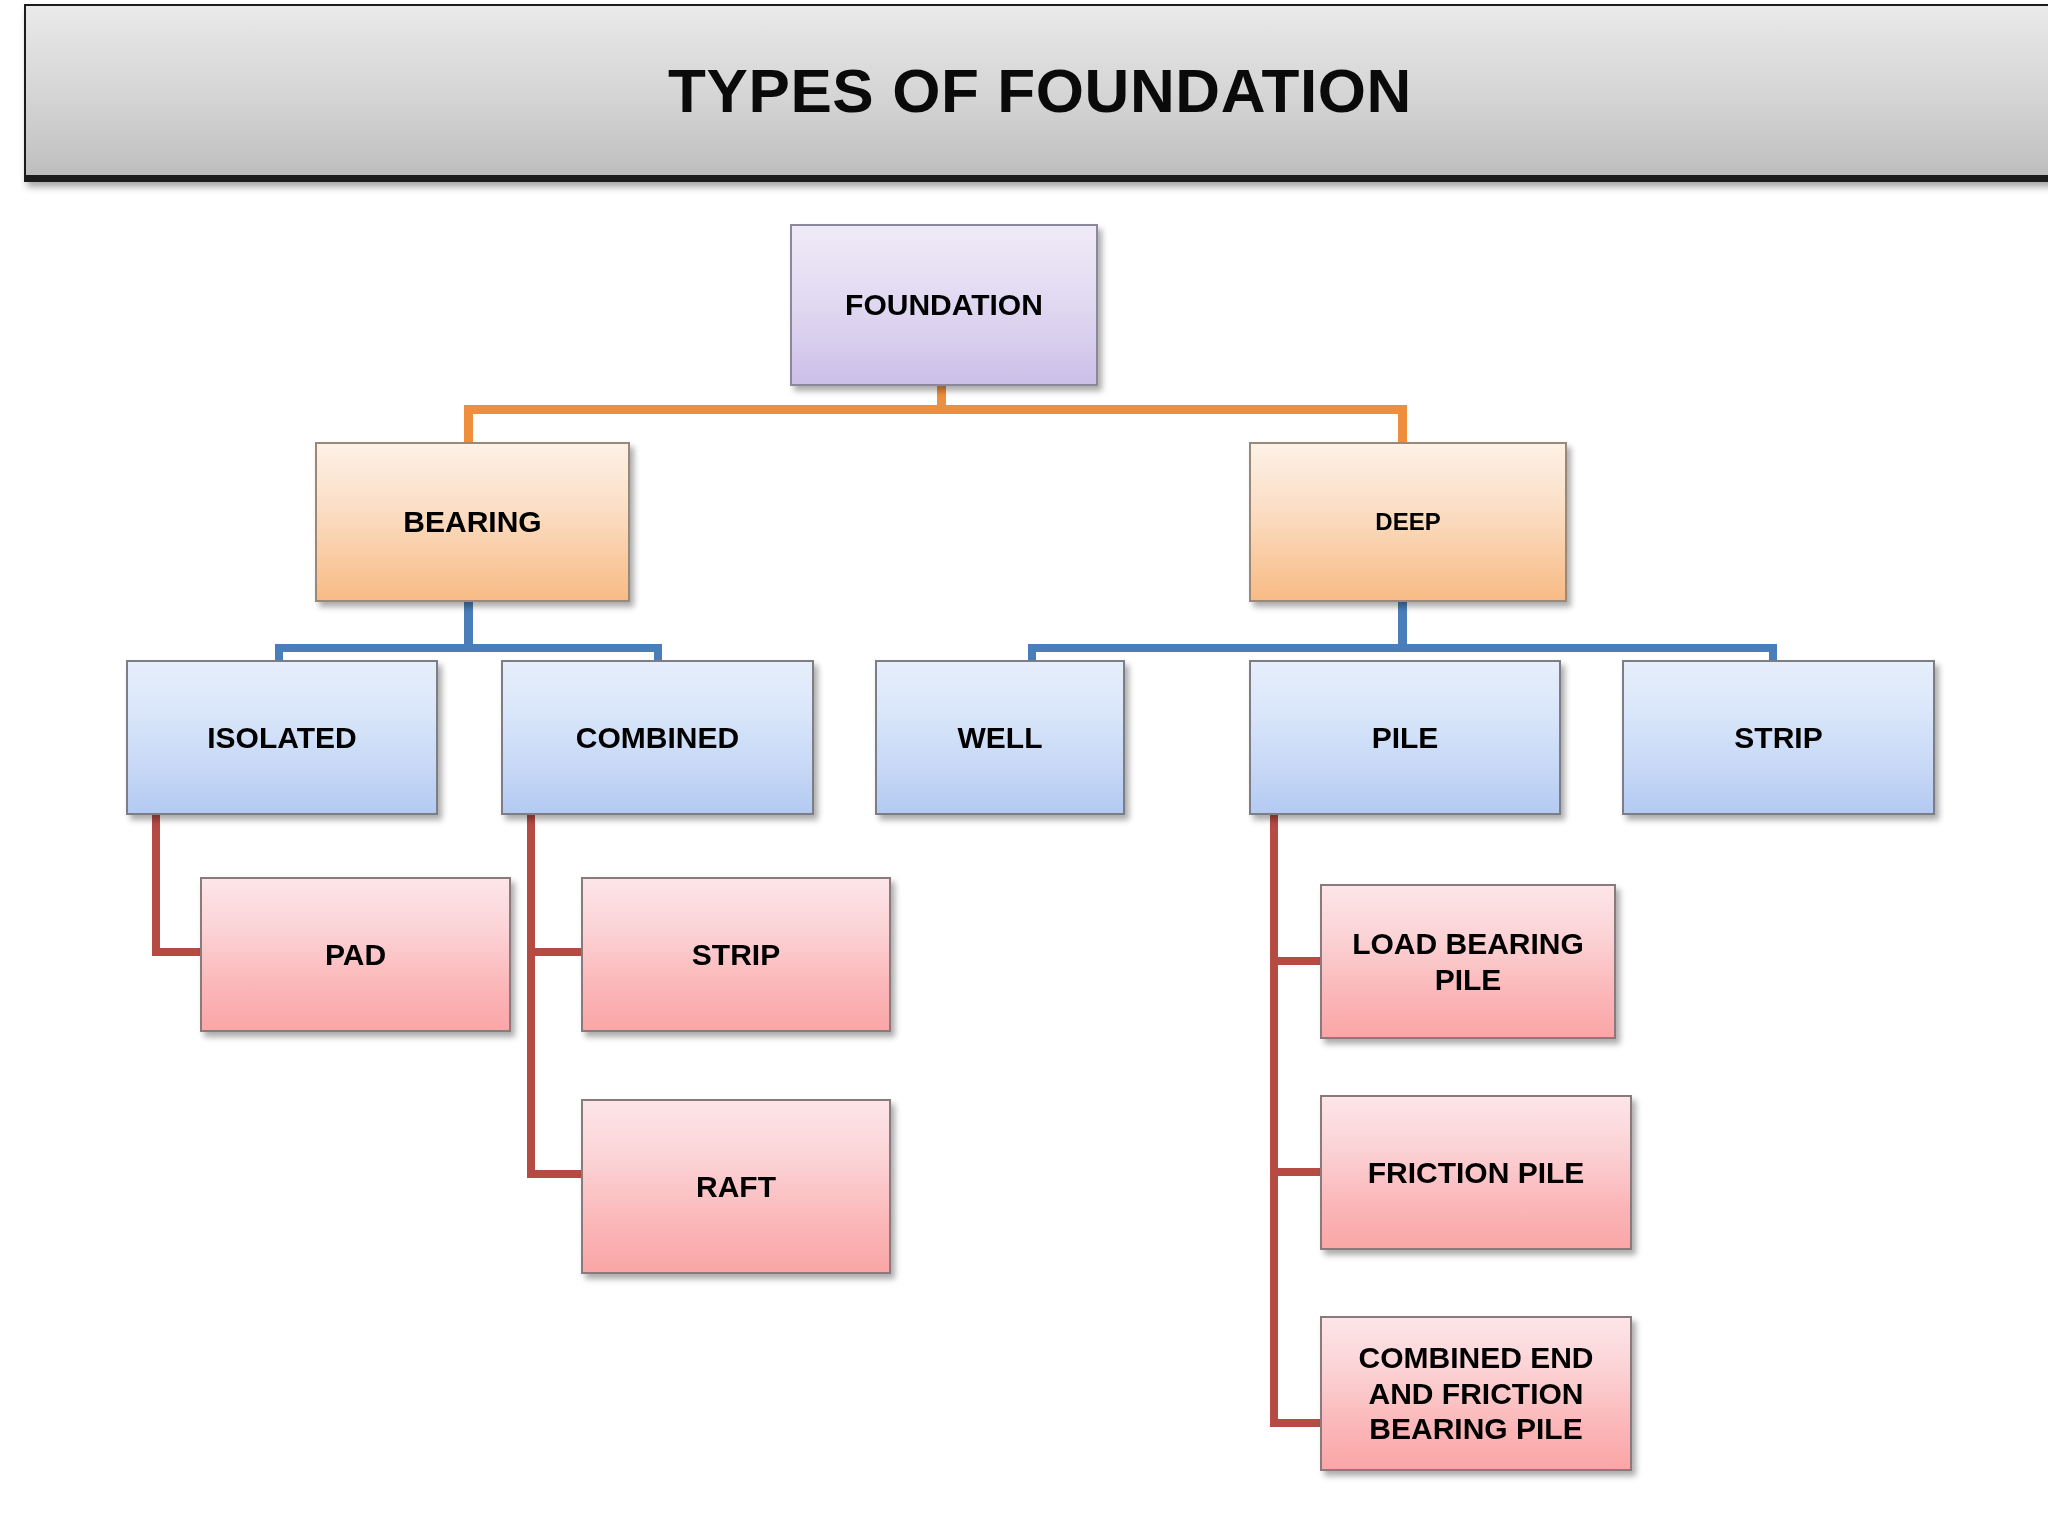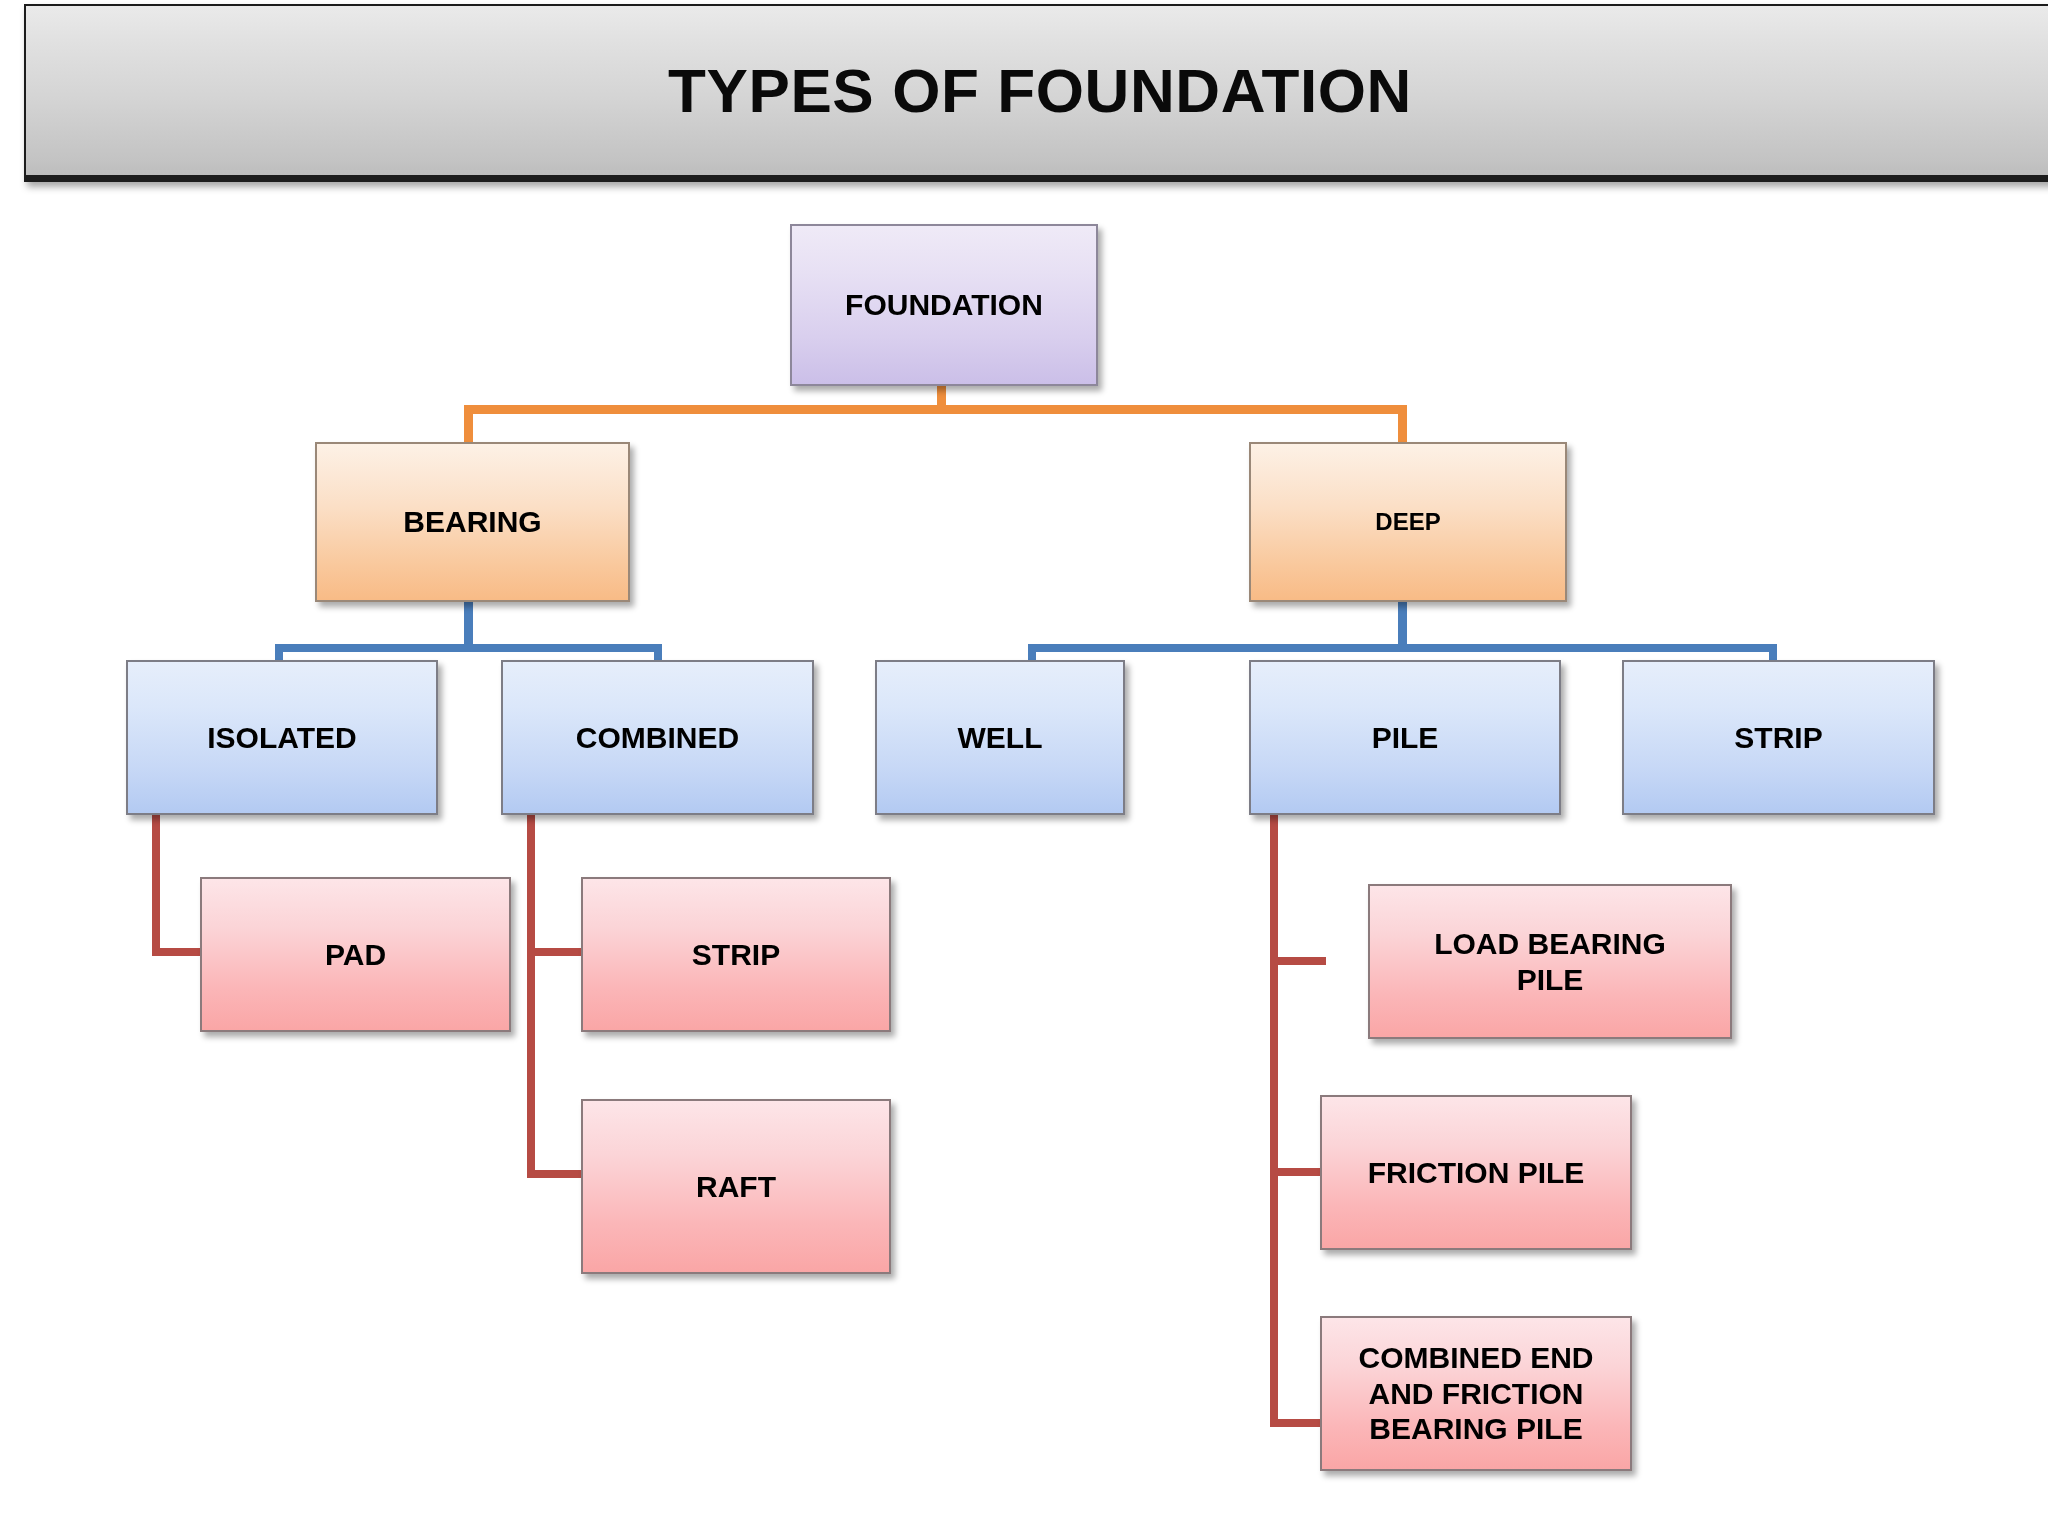--- a/index.html
+++ b/index.html
@@ -156,21 +156,21 @@
 
 <div class="node level3" style="left:200px; top:877px; width:311px; height:155px; font-size:30px;">
   <span class="node-label">PAD</span>
 </div>
 <div class="node level3" style="left:581px; top:877px; width:310px; height:155px; font-size:30px;">
   <span class="node-label">STRIP</span>
 </div>
 <div class="node level3" style="left:581px; top:1099px; width:310px; height:175px; font-size:30px;">
   <span class="node-label">RAFT</span>
 </div>
-<div class="node level3" style="left:1320px; top:884px; width:364px; height:155px; font-size:30px; line-height:1.18;margin-left:48px;">
+<div class="node level3" style="left:1320px; top:884px; width:296px; height:155px; font-size:30px; line-height:1.18;">
   <span class="node-label">LOAD BEARING
 PILE</span>
 </div>
 <div class="node level3" style="left:1320px; top:1095px; width:312px; height:155px; font-size:30px;">
   <span class="node-label">FRICTION PILE</span>
 </div>
 <div class="node level3" style="left:1320px; top:1316px; width:312px; height:155px; font-size:30px; line-height:1.18;">
   <span class="node-label">COMBINED END
 AND FRICTION
 BEARING PILE</span>

